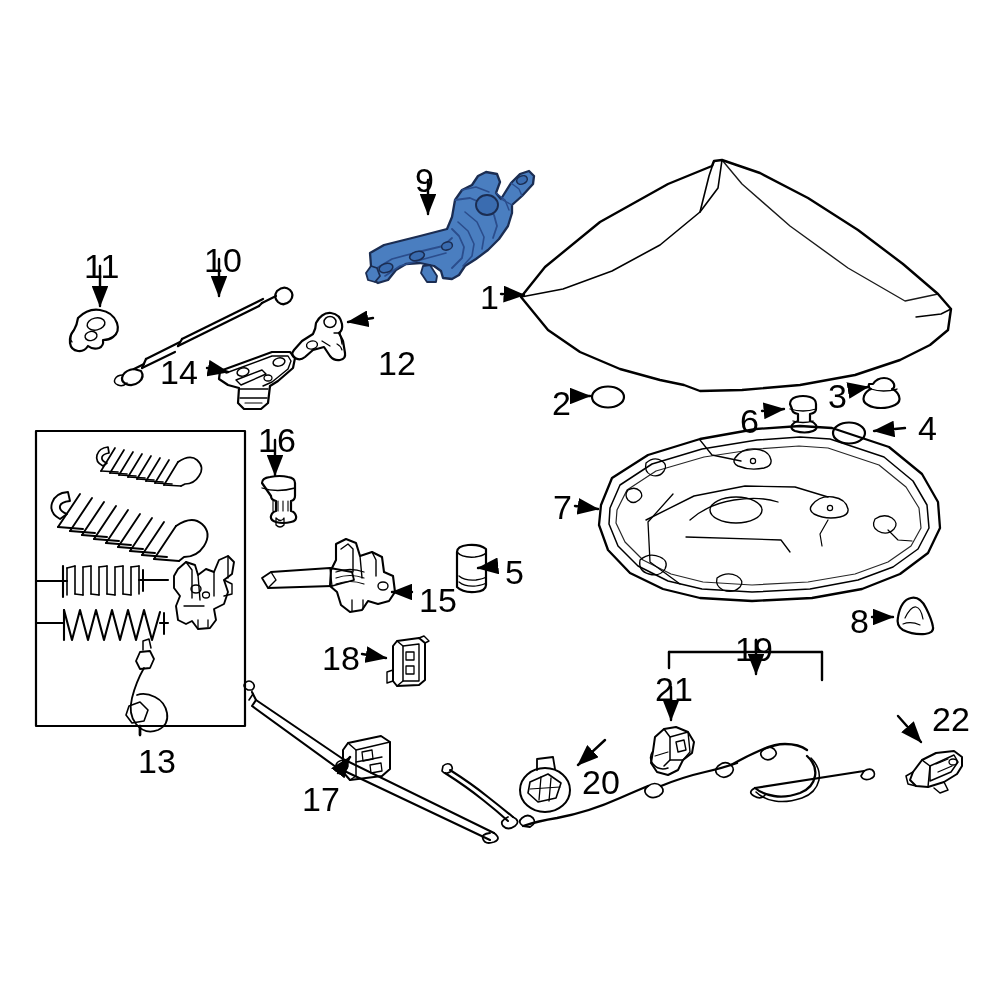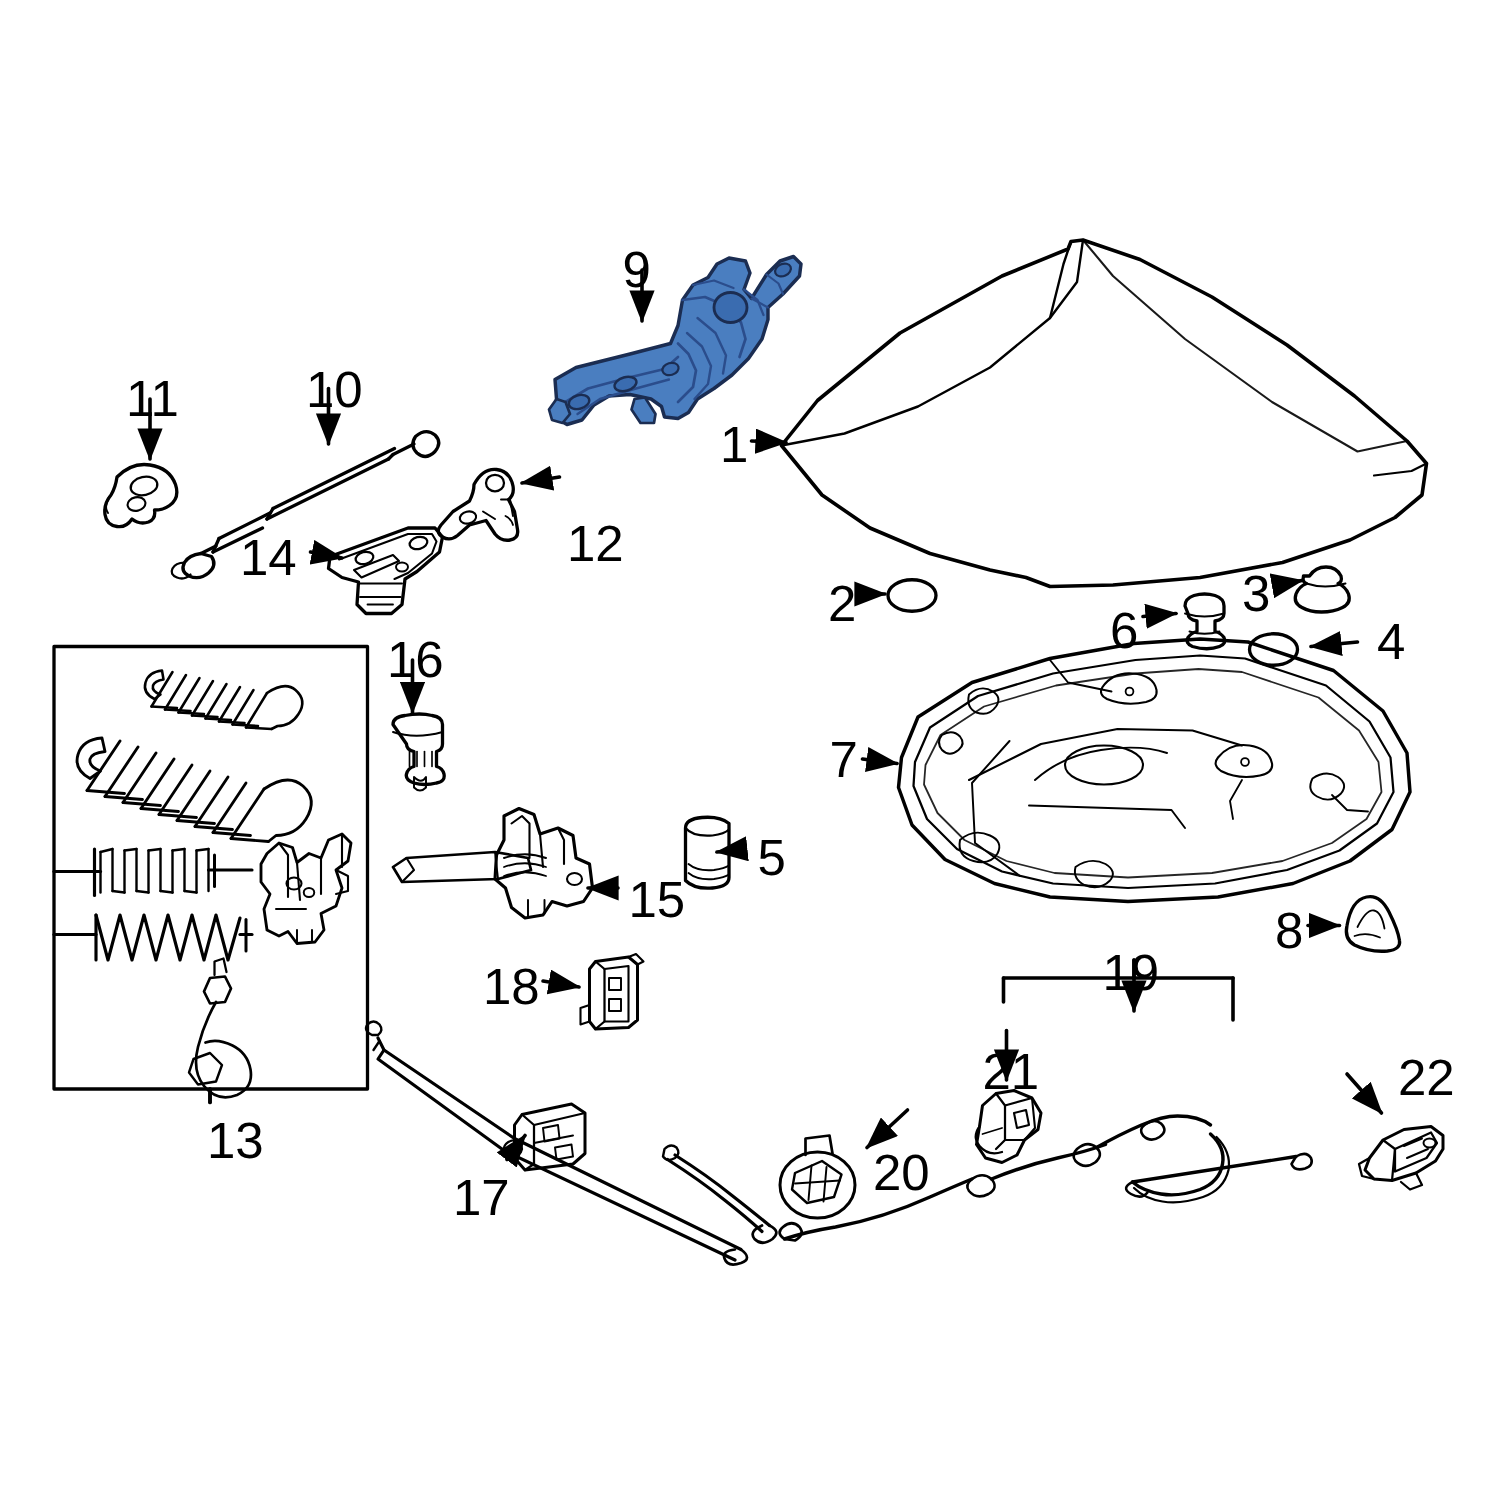--- a/index.html
+++ b/index.html
@@ -458,16 +458,16 @@
 <div class="callout" style="left:84px;top:249px;">11</div>
 <div class="callout" style="left:378px;top:306px;margin-top:40px;">12</div>
 <div class="callout" style="left:126px;top:744px;margin-left:12px;">13</div>
 <div class="callout" style="left:160px;top:355px;text-align:center;">14</div>
 <div class="callout" style="left:419px;top:583px;">15</div>
 <div class="callout" style="left:258px;top:423px;">16</div>
 <div class="callout" style="left:302px;top:782px;">17</div>
 <div class="callout" style="left:322px;top:641px;">18</div>
 <div class="callout" style="left:735px;top:614px;margin-top:18px;">19</div>
 <div class="callout" style="left:582px;top:765px;">20</div>
-<div class="callout" style="left:655px;top:672px;margin-top:26px;">21</div>
+<div class="callout" style="left:655px;top:672px;">21</div>
 <div class="callout" style="left:884px;top:702px;margin-left:48px;">22</div>
 
 </div>
 
 </body></html>

